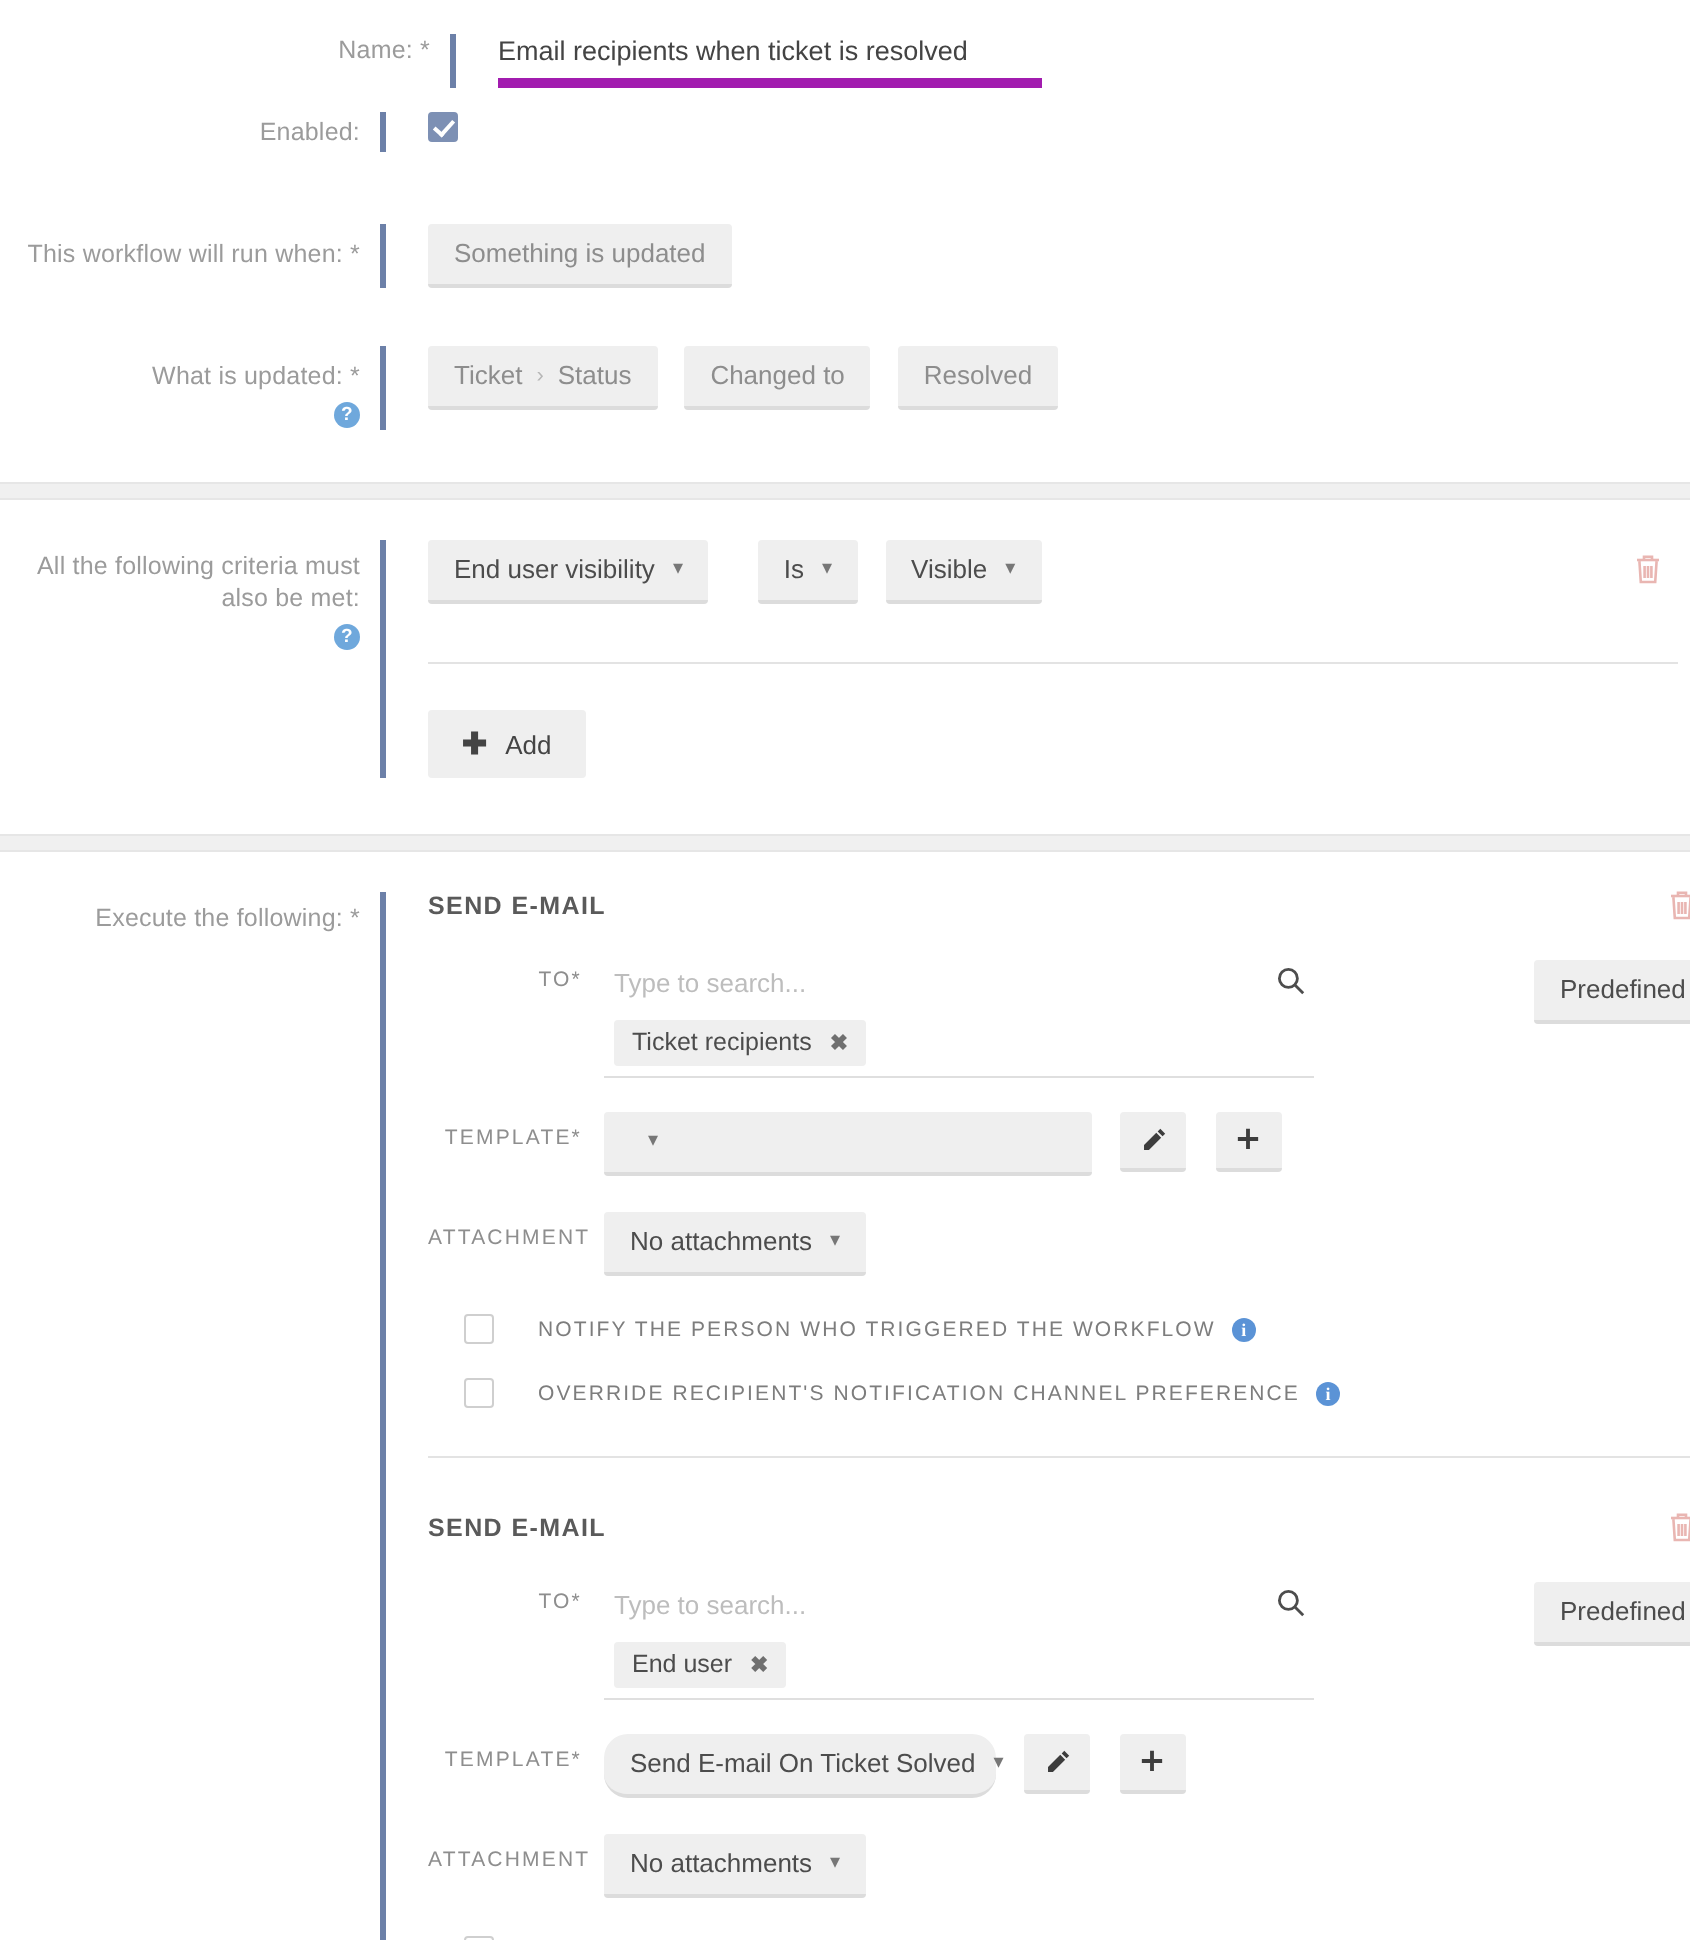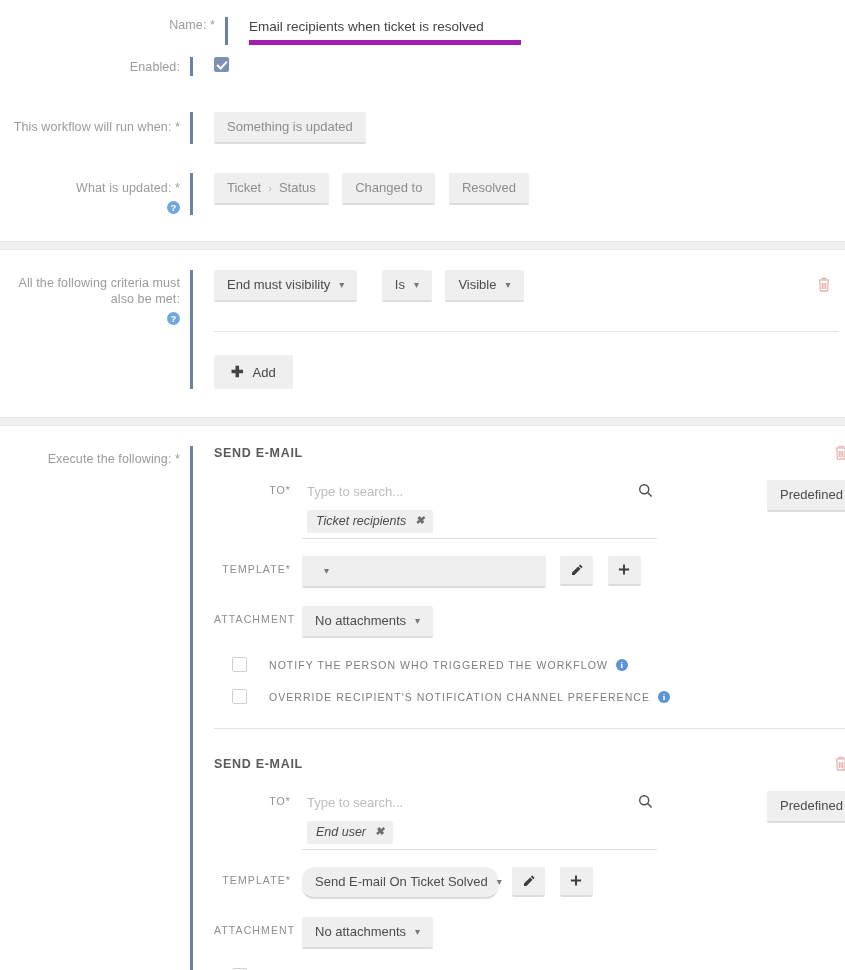--- a/index.html
+++ b/index.html
@@ -136,24 +136,24 @@
   .to-wrap { position: relative; width: 355px; border-bottom: 1px solid #dfdfdf; padding-bottom: 5px; }
   .to-input {
     border: none; outline: none; background: transparent;
     font-family: "Liberation Sans", sans-serif;
     font-size: 13px; color: #555; width: 300px;
     padding: 4px 0 7px 5px;
   }
   .to-input::placeholder { color: #bdbdbd; }
   .search-ico { position: absolute; right: 4px; top: 3px; color: #5a5a5a; }
   .chip {
-    display: inline-flex; align-items: flex-start;
+    display: inline-flex; align-items: center;
     background: #efefef; border-radius: 2px;
     font-size: 12.5px; color: #4c4c4c;
-    padding: 4px 9px 5px 9px; margin-left: 5px; font-style: italic;
+    padding: 4px 9px 5px 9px; margin-left: 5px;
   }
   .chip .x { margin-left: 9px; color: #6f6f6f; font-size: 11px; cursor: pointer; font-weight: bold; }
 
   .recip-select { position: absolute; top: 0; left: 465px; }
 
   
   .cbrow { display: flex; align-items: center; margin-top: 16px; padding-left: 18px; }
   .cbrow .cbtext {
     margin-left: 22px; font-size: 10.5px; color: #7d7d7d;
     letter-spacing: 1.05px;
@@ -228,21 +228,21 @@
         <div>All the following criteria must also be met:</div>
         <div class="help-row">
           <span class="help-icon">?</span>
         </div>
       </div>
       <div class="accent-bar" style="min-height:64px;"></div>
       <div class="field-col">
 
         <div style="position:relative;padding-bottom:29px;border-bottom:1px solid #e3e3e3;width:625px;">
           <span class="pill pill-underline">
-            <span>End must visibility</span>
+            <span>End user visibility</span>
             <span class="chev">▾</span>
           </span>
           <span class="pill pill-underline" style="margin-left:20px;text-align:center;">
             <span>Is</span>
             <span class="chev">▾</span>
           </span>
           <span class="pill pill-underline" style="margin-left:9px;">
             <span>Visible</span>
             <span class="chev">▾</span>
           </span>

